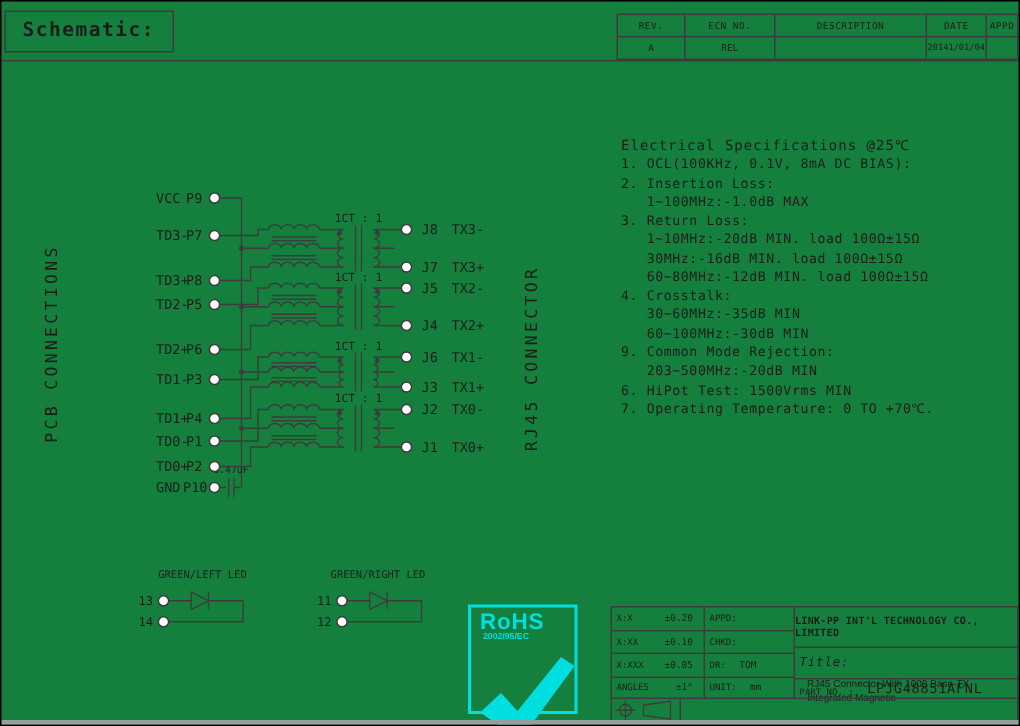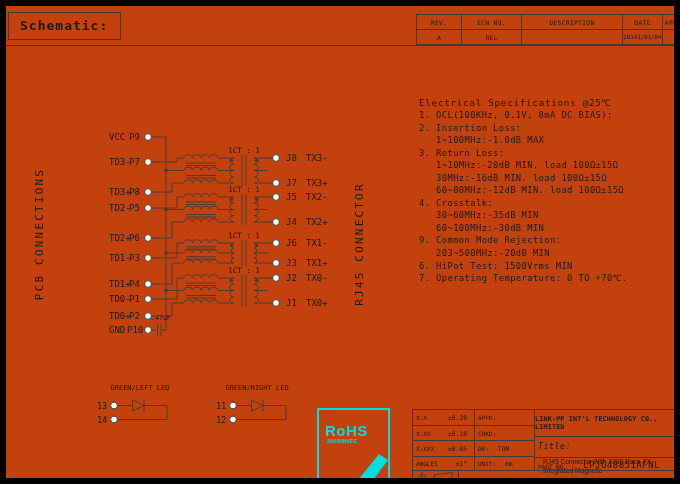--- a/index.html
+++ b/index.html
@@ -1,16 +1,16 @@
 <!DOCTYPE html>
 <html><head>
 <meta charset="utf-8">
 <style>
   html,body{margin:0;padding:0;background:#e8e8e8}
-  .page{position:relative;width:680px;height:484px;background:#c2410c;border:6px solid #000000;
+  .page{position:relative;width:680px;height:484px;background:#15803d;border:1px solid #000000;
         box-sizing:border-box;overflow:hidden;font-family:"DejaVu Sans Mono",monospace;color:#1c1c1c}
   .abs{position:absolute}
   .schematic-box{left:2px;top:6px;width:113px;height:28px;border:1px solid #3c3c3c;box-sizing:border-box;
         font-size:13px;font-weight:bold;letter-spacing:1px;line-height:26px;padding-left:11px}
   .hline{left:0;top:39px;width:678px;height:1px;background:#3c3c3c}
   .rev-table{left:410px;top:8px;width:268px;height:31px;border:1px solid #3c3c3c;box-sizing:border-box}
   .cell{position:absolute;box-sizing:border-box;border-color:#3c3c3c;border-style:solid;border-width:0}
   .cc{display:flex;align-items:center;justify-content:center}
   .rev-hdr{font-size:6.3px;letter-spacing:.3px}
   .rev-val{font-size:6.3px}
@@ -26,21 +26,21 @@
         font-family:"Liberation Sans",sans-serif;font-size:6.7px;line-height:8.6px}
   .part-cell{display:flex;align-items:flex-end}
   .part-lbl{font-size:6px;margin-left:3px}
   .part-val{font-size:9px;margin-left:9px;letter-spacing:.5px}
   .bcell{position:relative}
   .blbl{position:absolute;top:1.5px;left:2px;font-size:5.5px}
   .specs{left:413px;top:90px;width:262px}
   .spec-title{font-size:9.3px;letter-spacing:.7px;line-height:13px;white-space:pre}
   .spec-line{font-size:8.8px;letter-spacing:.4px;line-height:12.55px;white-space:pre}
   .rohs{left:311px;top:402px;width:73px;height:73px;border:2px solid #00dfe0;box-sizing:border-box}
-  .rohs-name{color:#00dfe0;font-weight:bold;font-size:15px;letter-spacing:.5px;margin:13px 0 0 6px;
+  .rohs-name{color:#00dfe0;font-weight:bold;font-size:15px;letter-spacing:.5px;margin:2px 0 0 6px;
         font-family:"Liberation Sans",sans-serif;line-height:15px}
   .rohs-dir{color:#00dfe0;font-size:5.8px;font-weight:bold;margin-left:8px;
         font-family:"Liberation Sans",sans-serif}
   .bottom-bar{left:0;top:479px;width:680px;height:5px;background:#9c9c9c}
   svg.art{position:absolute;left:0;top:0}
   .w{stroke:#3c3c3c;stroke-width:.9;fill:none}
   .pin{stroke:#3c3c3c;stroke-width:1;fill:#fff}
   .dot{fill:#3c3c3c;stroke:none}
   svg text{fill:#1c1c1c;font-family:"DejaVu Sans Mono",monospace}
   .t9{font-size:9px}.t8{font-size:8px}.t75{font-size:7.5px}.t7{font-size:7px}.t65{font-size:6.5px}

